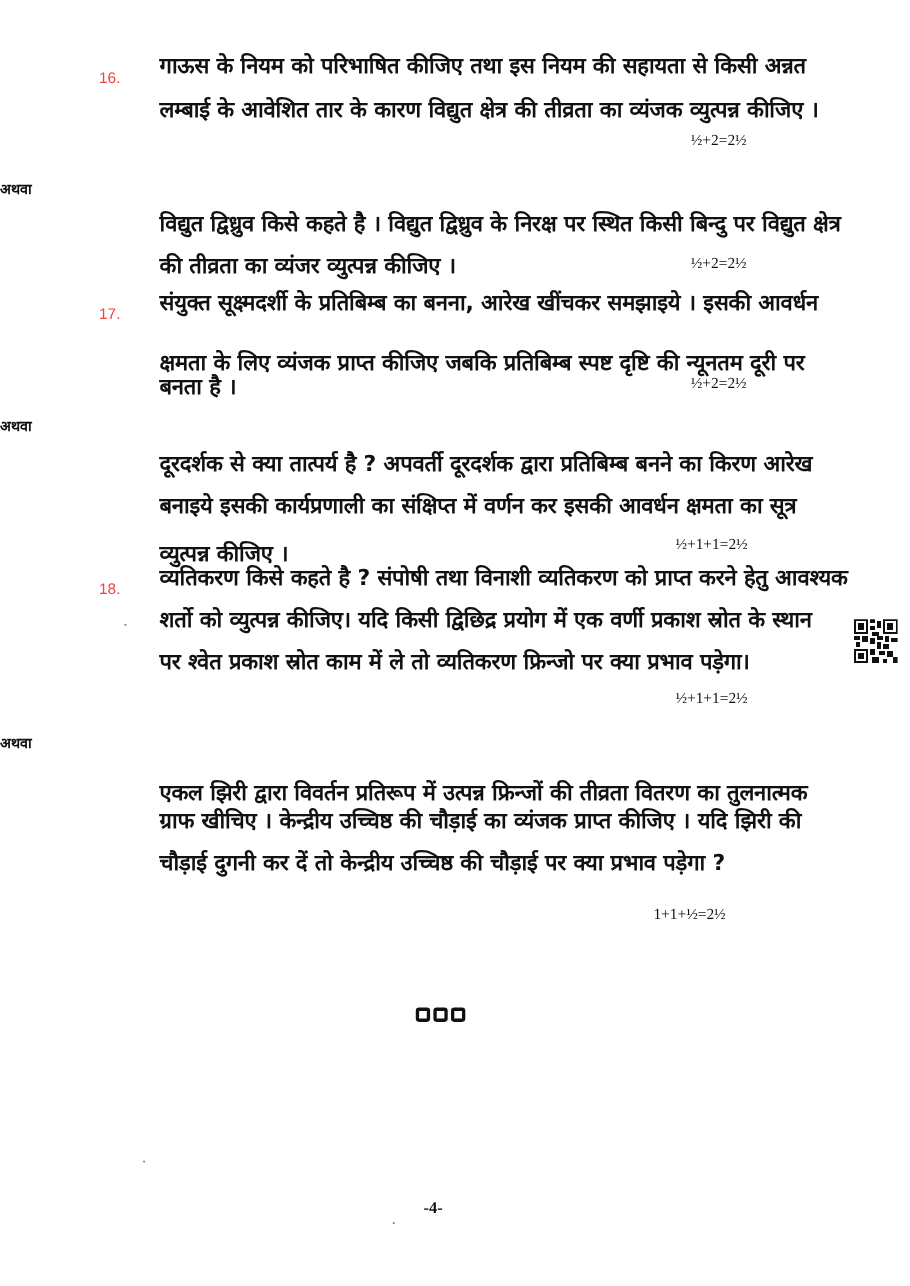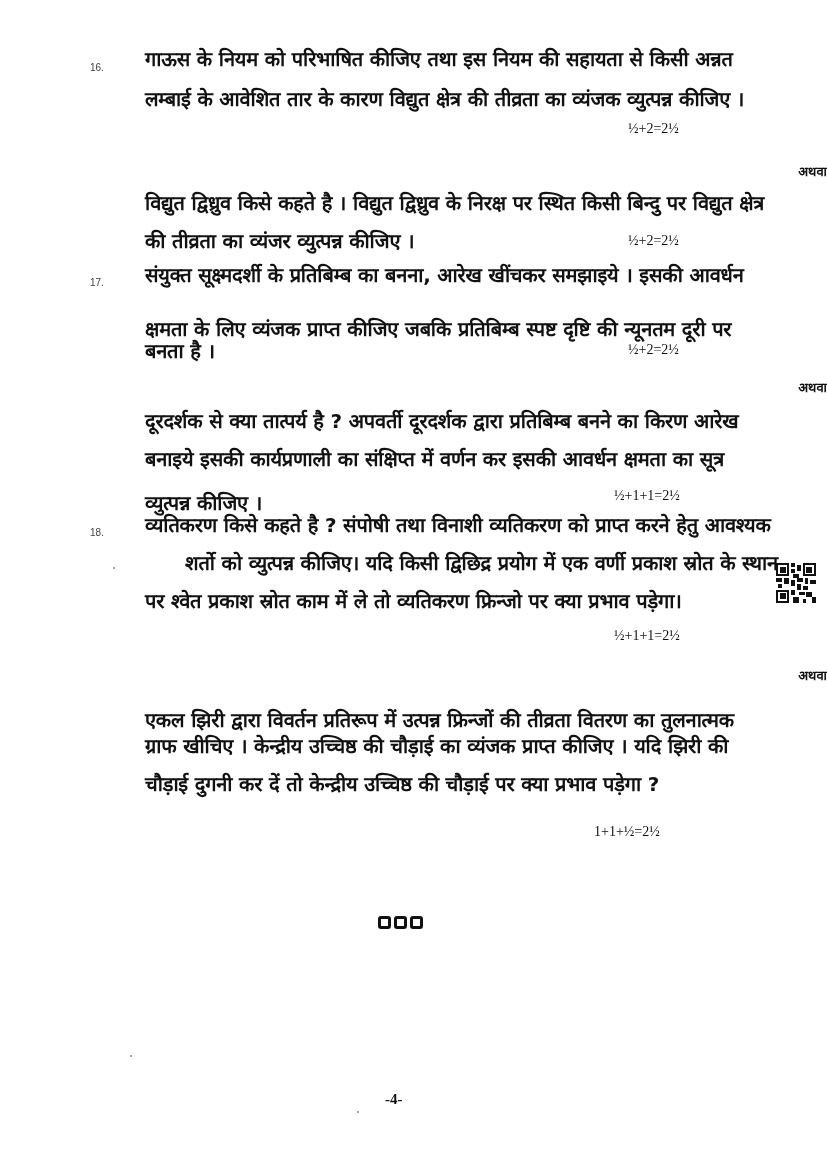--- a/index.html
+++ b/index.html
@@ -2,34 +2,34 @@
 <html><head>
 <meta charset="utf-8">
 <style>
   html, body { margin: 0; padding: 0; background: #ffffff; }
   body {
     width: 827px; height: 1169px; position: relative; overflow: hidden;
     font-family: "DejaVu Sans", "Liberation Sans", sans-serif;
     color: #111111;
   }
   .qnum {
-    position: absolute; left: 90px; font-size: 10px;
-    font-family: "Liberation Sans", sans-serif; color: #404040;
+    position: absolute; left: 90px; font-size: 14px;
+    font-family: "Liberation Sans", sans-serif; color: #ef4444;
   }
   .line {
     position: absolute; left: 145px; width: 585px;
     font-size: 20px; font-weight: bold; white-space: nowrap;
     letter-spacing: -0.2px; line-height: 22px;
   }
   .marks {
     position: absolute; font-size: 14px;
     font-family: "Liberation Serif", serif; white-space: nowrap;
   }
   .or {
-    position: absolute; left: 0; width: 827px; text-align: right;
+    position: absolute; left: 0; width: 827px; text-align: left;
     font-size: 13px; font-weight: bold;
   }
   .endmark {
     position: absolute; left: 378px; top: 916px; display: flex; gap: 3px;
   }
   .endmark span {
     display: inline-block; width: 13px; height: 13px;
     border: 3px solid #111; border-radius: 3px; box-sizing: border-box;
   }
   .pageno {
@@ -61,21 +61,21 @@
 <div class="marks" style="left:628px; top:342px;">½+2=2½</div>
 
 <div class="or" style="top:378px;">अथवा</div>
 <div class="line" style="top:410px;">दूरदर्शक से क्या तात्पर्य है ? अपवर्ती दूरदर्शक द्वारा प्रतिबिम्ब बनने का किरण आरेख</div>
 <div class="line" style="top:448px;">बनाइये इसकी कार्यप्रणाली का संक्षिप्त में वर्णन कर इसकी आवर्धन क्षमता का सूत्र</div>
 <div class="line" style="top:492px;">व्युत्पन्न कीजिए ।</div>
 <div class="marks" style="left:614px; top:488px;">½+1+1=2½</div>
 
 <div class="qnum" style="top:527px;">18.</div>
 <div class="line" style="top:514px;">व्यतिकरण किसे कहते है ? संपोषी तथा विनाशी व्यतिकरण को प्राप्त करने हेतु आवश्यक</div>
-<div class="line" style="top:552px;margin-left:40px;">शर्तो को व्युत्पन्न कीजिए। यदि किसी द्विछिद्र प्रयोग में एक वर्णी प्रकाश स्रोत के स्थान</div>
+<div class="line" style="top:552px;">शर्तो को व्युत्पन्न कीजिए। यदि किसी द्विछिद्र प्रयोग में एक वर्णी प्रकाश स्रोत के स्थान</div>
 <div class="line" style="top:590px;">पर श्वेत प्रकाश स्रोत काम में ले तो व्यतिकरण फ्रिन्जो पर क्या प्रभाव पड़ेगा।</div>
 <div class="marks" style="left:614px; top:628px;">½+1+1=2½</div>
 
 <div class="or" style="top:666px;">अथवा</div>
 <div class="line" style="top:697px;margin-top:12px;">एकल झिरी द्वारा विवर्तन प्रतिरूप में उत्पन्न फ्रिन्जों की तीव्रता वितरण का तुलनात्मक</div>
 <div class="line" style="top:735px;">ग्राफ खीचिए । केन्द्रीय उच्चिष्ठ की चौड़ाई का व्यंजक प्राप्त कीजिए । यदि झिरी की</div>
 <div class="line" style="top:773px;">चौड़ाई दुगनी कर दें तो केन्द्रीय उच्चिष्ठ की चौड़ाई पर क्या प्रभाव पड़ेगा ?</div>
 <div class="marks" style="left:594px; top:812px;margin-top:12px;">1+1+½=2½</div>
 
 <div class="endmark">

